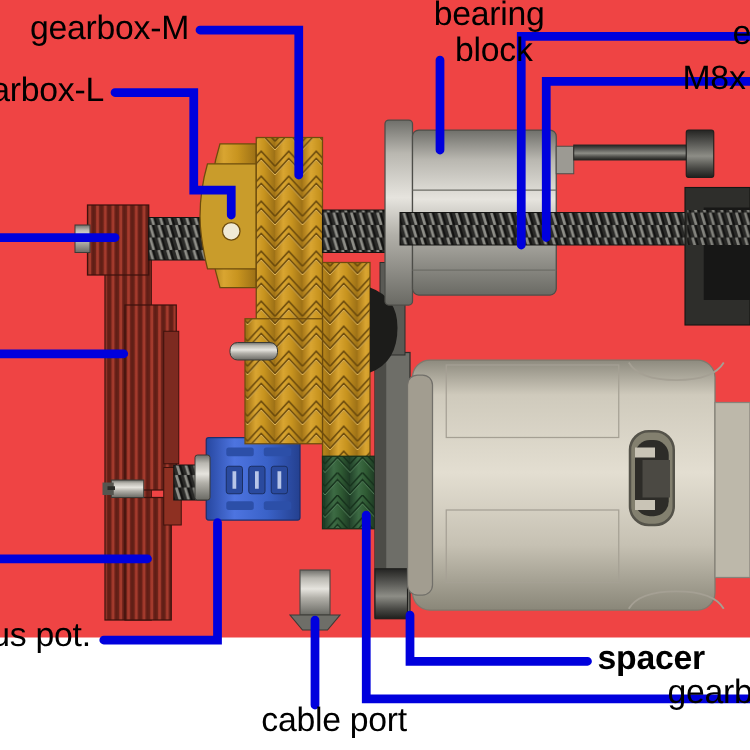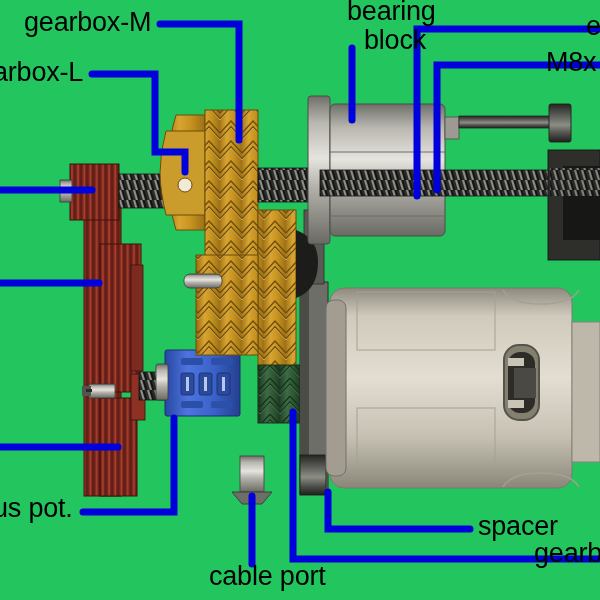--- a/index.html
+++ b/index.html
@@ -1,17 +1,17 @@
 <!DOCTYPE html>
 <html><head>
 <meta charset="utf-8">
 <style>
   html,body{margin:0;padding:0;background:#fff;}
   body{width:600px;height:600px;overflow:hidden;font-family:"Liberation Sans",sans-serif;}
-  #stage{position:relative;width:600px;height:600px;background:#22c55e;}
+  #stage{position:relative;width:600px;height:510px;background:#ef4444;}
   #svgroot{position:absolute;left:0;top:0;width:600px;height:600px;}
   .lbl{position:absolute;color:#000;font-family:"Liberation Sans",sans-serif;
        font-size:27px;line-height:29px;white-space:pre;letter-spacing:-0.2px;}
 </style>
 </head>
 <body>
 
 <div id="stage">
 
   <svg id="svgroot" viewBox="0 0 600 600">
@@ -240,17 +240,17 @@
   <div class="lbl" style="left:364px;top:26px;">block</div>
 
   <div class="lbl" style="left:586px;top:12px;">e</div>
 
   <div class="lbl" style="left:546px;top:48px;text-align:right;">M8x</div>
 
   <div class="lbl" style="left:-7px;top:494px;">us pot.</div>
 
   <div class="lbl" style="left:197px;top:562px;margin-left:12px;">cable port</div>
 
-  <div class="lbl" style="left:478px;top:512px;">spacer</div>
+  <div class="lbl" style="left:478px;top:512px;font-weight:bold;">spacer</div>
 
   <div class="lbl" style="left:534px;top:539px;">gearb</div>
 
 </div>
 
 </body></html>

